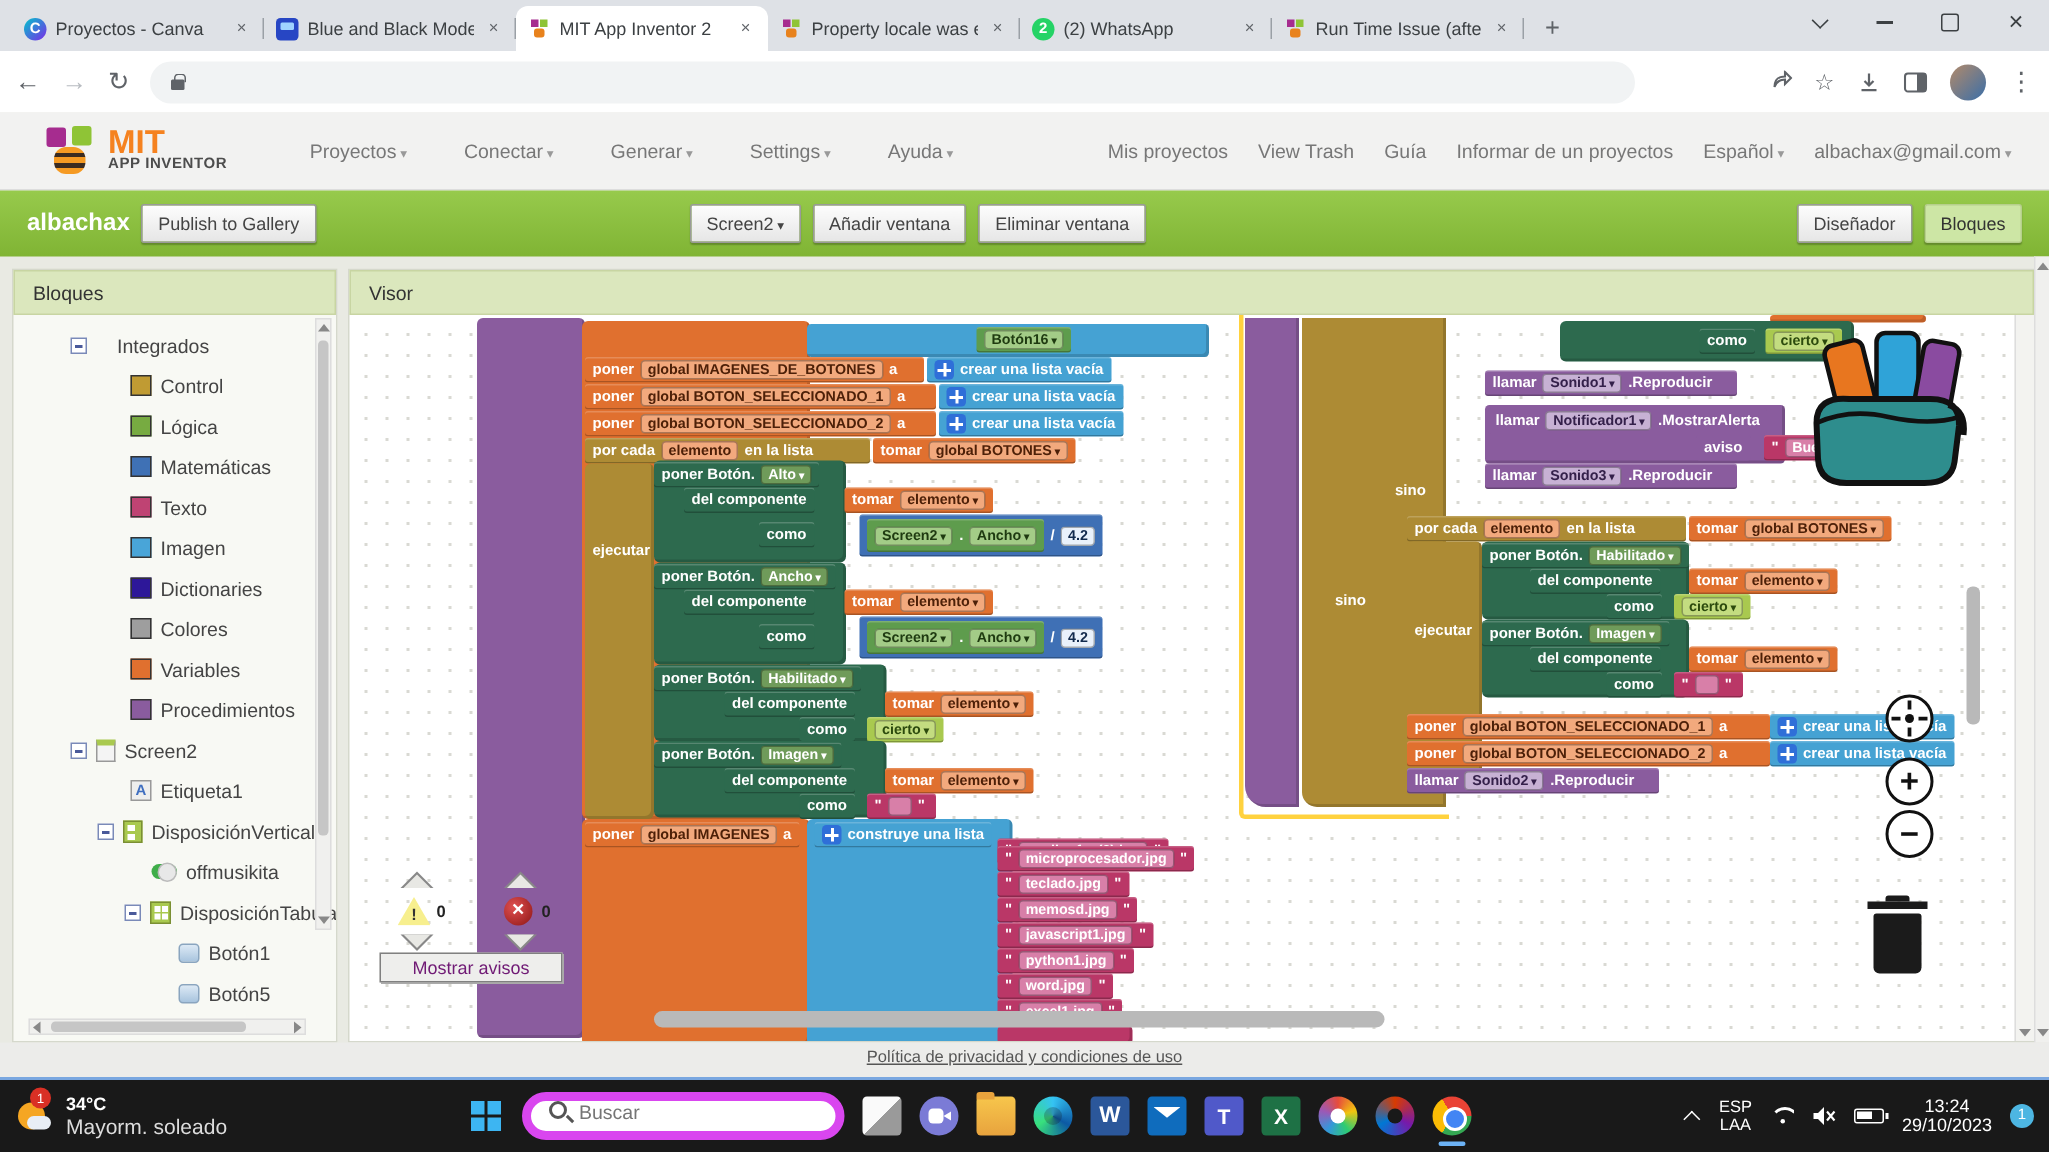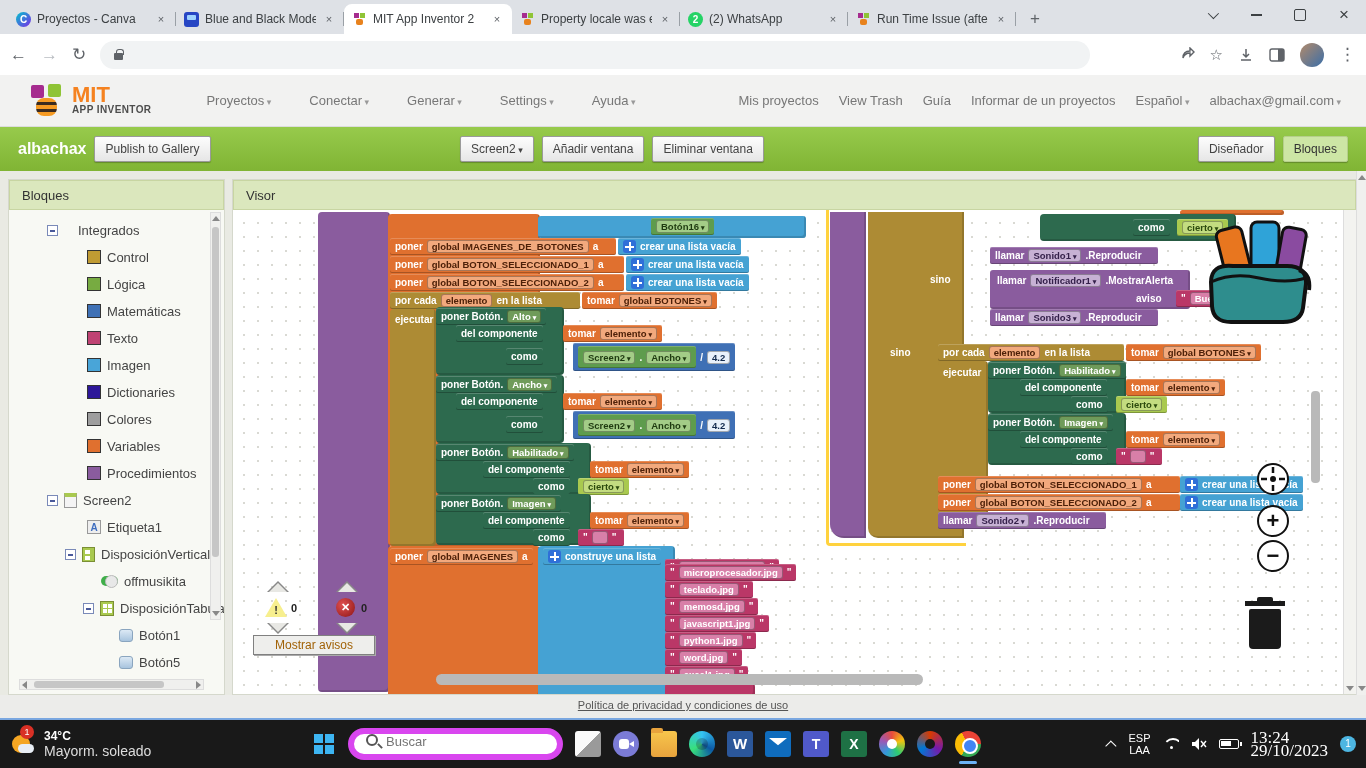--- a/index.html
+++ b/index.html
@@ -121,33 +121,33 @@
   .ch-g { background:#a3cc87; color:#1e3a10; }
   .ch-p { background:#c7b1d4; color:#34204a; }
   .ch-l { background:#c3dc80; color:#2c4a0d; }
   .ch-n { background:#e9f1fb; color:#122a4d; }
   .ch-pk { background:#d87fa8; color:#fff; }
   .dd::after { content:" ▾"; font-size:7px; }
   .q::before { content:'"'; } .q2::after { content:'"'; }
   .gear { width:13px; height:13px; background:#2f6fd8; border-radius:3px; position:relative; flex:none; }
   .gear::before { content:""; position:absolute; left:5.5px; top:2px; width:2px; height:9px; background:#fff; box-shadow:0 0 0 0 #fff; }
   .gear::after { content:""; position:absolute; left:2px; top:5.5px; width:9px; height:2px; background:#fff; }
-  .lbl { position:absolute; color:#fff; font-size:10px; font-weight:bold; }
+  .lbl { position:absolute; color:#fff; font-size:10px; font-weight:bold;margin-top:48px; }
   .sel-outline { position:absolute; border-left:3px solid #ffd23e; border-bottom:3px solid #ffd23e; border-radius:0 0 0 4px; }
 
   
   .warn-tri { width:0; height:0; border-left:11px solid transparent; border-right:11px solid transparent; border-bottom:11px solid #888; position:absolute; }
   .warn-tri::before { content:""; position:absolute; left:-9px; top:1.5px; width:0; height:0; border-left:9px solid transparent; border-right:9px solid transparent; border-bottom:9px solid #e8e8e4; }
   .warn-trid { transform:rotate(180deg); }
   .w-ico { position:absolute; width:22px; height:19px; background:#f7ef8e; clip-path:polygon(50% 0,100% 100%,0 100%); text-align:center; color:#333; font-size:11px; font-weight:bold; line-height:24px; }
   .w-ico::before { content:"!"; }
   .e-ico { position:absolute; width:19px; height:19px; border-radius:50%; background:radial-gradient(circle at 35% 35%, #e05050, #8c1515); color:#fff; text-align:center; line-height:19px; font-size:11px; font-weight:bold; }
   .e-ico::before { content:"✕"; }
   .cnt { position:absolute; font-size:11px; font-weight:bold; color:#222; }
-  .mostrar { position:absolute; background:#eeeeec; border:1px solid #808080; box-shadow:1px 1px 0 #aaa; font-size:12px; color:#a16207; text-align:center; line-height:18px; }
+  .mostrar { position:absolute; background:#eeeeec; border:1px solid #808080; box-shadow:1px 1px 0 #aaa; font-size:12px; color:#701a75; text-align:center; line-height:18px; }
   .zbtn { position:absolute; width:32px; height:32px; border:2.5px solid #111; border-radius:50%; background:#fff; color:#111; font-size:22px; font-weight:bold; text-align:center; line-height:28px; }
   .trash { position:absolute; width:44px; height:56px; }
   .trash .lid { position:absolute; left:2px; top:6px; width:40px; height:5px; background:#1b1b1b; }
   .trash .lid::before { content:""; position:absolute; left:12px; top:-4px; width:16px; height:4px; background:#1b1b1b; border-radius:2px 2px 0 0; }
   .trash .bin { position:absolute; left:6px; top:14px; width:32px; height:40px; background:#1b1b1b; border-radius:2px 2px 4px 4px; }
   .h-scroll { position:absolute; height:11px; border-radius:6px; background:#b9b9b9; }
   .v-thumb { position:absolute; width:9px; border-radius:4px; background:#b9b9b9; }
 
   .pagefooter { position:absolute; left:0; bottom:0; width:1366px; height:23px; background:#ececea; text-align:center; }
   .pagefooter span { font-size:11px; color:#555; text-decoration:underline; line-height:20px; }
@@ -195,21 +195,21 @@
   .chrome-active::after { content:""; position:absolute; left:4px; bottom:-7px; width:18px; height:3px; border-radius:2px; background:#6cb2f5; }
   .tray { position:absolute; right:10px; display:flex; align-items:center; gap:12px; color:#fff; }
   .chev-up { width:8px; height:8px; border-left:1.5px solid #fff; border-top:1.5px solid #fff; transform:rotate(45deg) translateY(3px); }
   .lang { font-size:11px; line-height:12px; text-align:center; }
   .wifi { width:16px; height:12px; position:relative; overflow:hidden; }
   .wifi::before { content:""; position:absolute; left:0; top:0; width:16px; height:16px; border:2px solid #fff; border-radius:50%; clip-path:polygon(0 0,100% 0,50% 50%); }
   .wifi::after { content:""; position:absolute; left:7px; top:8px; width:3px; height:3px; background:#fff; border-radius:50%; }
   .batt { width:20px; height:10px; border:1.5px solid #fff; border-radius:2px; position:relative; }
   .batt::before { content:""; position:absolute; left:1px; top:1px; width:10px; height:5px; background:#fff; }
   .batt::after { content:""; position:absolute; right:-4px; top:2px; width:2px; height:4px; background:#fff; }
-  .clock { font-size:17px; text-align:left; line-height:13px;font-family:Liberation Serif, serif; }
+  .clock { font-size:12px; text-align:center; line-height:13px; }
   .tbadge { width:16px; height:16px; border-radius:50%; background:#4db6e2; color:#fff; font-size:10px; text-align:center; line-height:16px; }
 </style>
 </head>
 <body>
 
 <div id="screen">
 
   <div class="tabstrip">
     <div style="width:8px"></div>
     <div class="tab">

